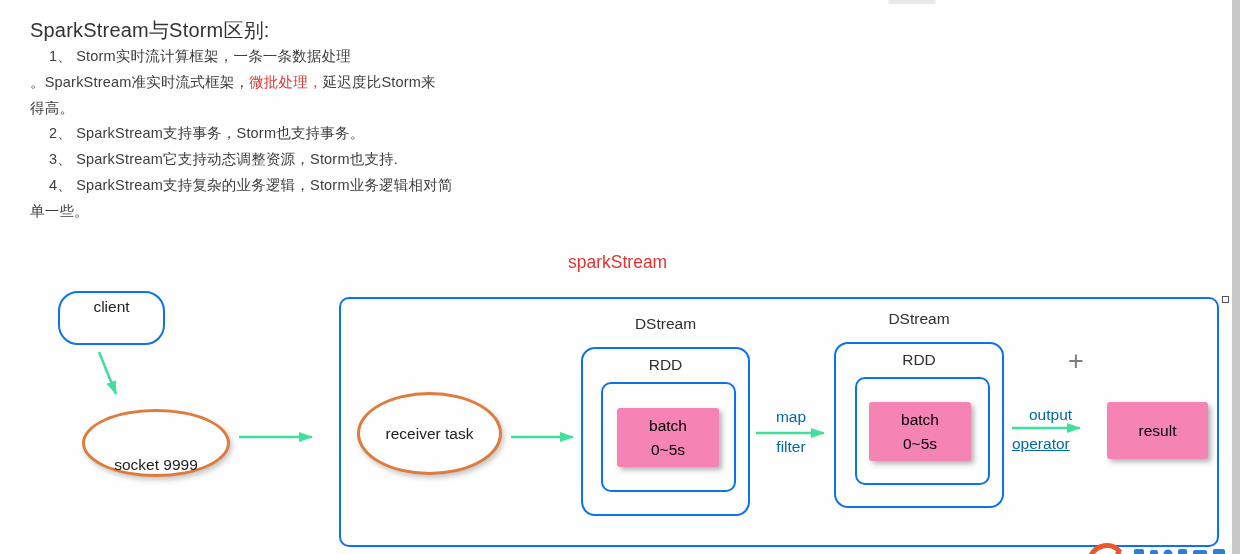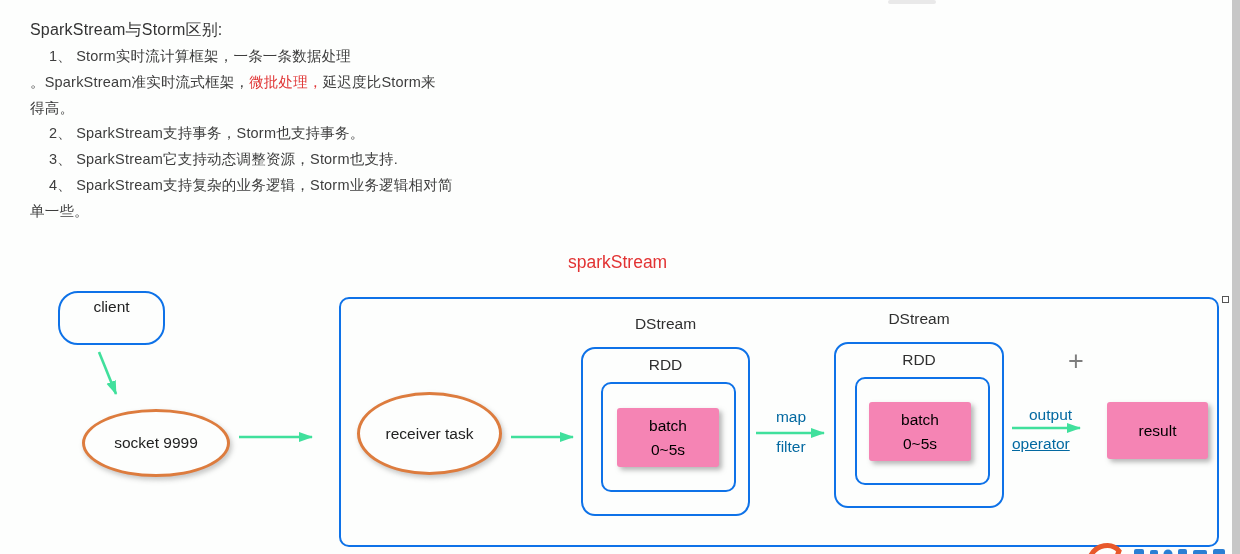--- a/index.html
+++ b/index.html
@@ -21,21 +21,21 @@
     position: absolute;
     left: 30px;
     top: 16px;
     width: 440px;
     color: #3d3d3d;
     font-size: 14.5px;
     line-height: 25.8px;
     letter-spacing: 0.2px;
   }
   .note-title {
-    font-size: 16px;
+    font-size: 20px;
     color: #333333;
     line-height: 28px;
   }
   .note-line.indent { padding-left: 19px; }
   .red-inline { color: #e03434; }
 
   
   .diagram-title {
     position: absolute;
     left: 568px;
@@ -63,21 +63,21 @@
   }
   .ellipse {
     position: absolute;
     border: 3px solid #dd7c3e;
     border-radius: 50%;
     background: #fdfefd;
     box-shadow: 2px 3px 5px rgba(130,130,130,0.45);
     display: flex; justify-content: center; align-items: center;
     font-size: 15.5px; color: #222222;
   }
-  .socket-ellipse { left: 82px; top: 409px; width: 148px; height: 68px; }
+  .socket-ellipse { left: 82px; top: 409px; width: 148px; height: 68px; align-items: flex-end; }
   .receiver-ellipse { left: 357px; top: 392px; width: 145px; height: 83px; }
 
   .group-label, .rdd-label {
     position: absolute;
     text-align: center;
     font-size: 15.5px;
     color: #2f2f2f;
   }
   .dstream1-outer { left: 581px; top: 347px; width: 169px; height: 169px; border-radius: 14px; }
   .dstream1-inner { left: 601px; top: 382px; width: 135px; height: 110px; border-radius: 10px; }

